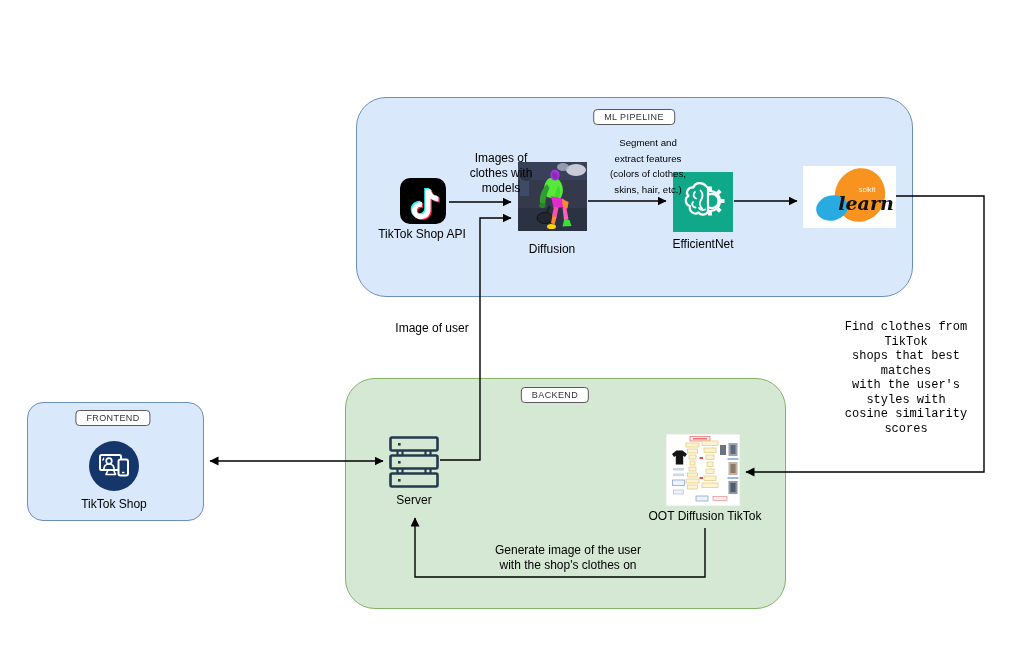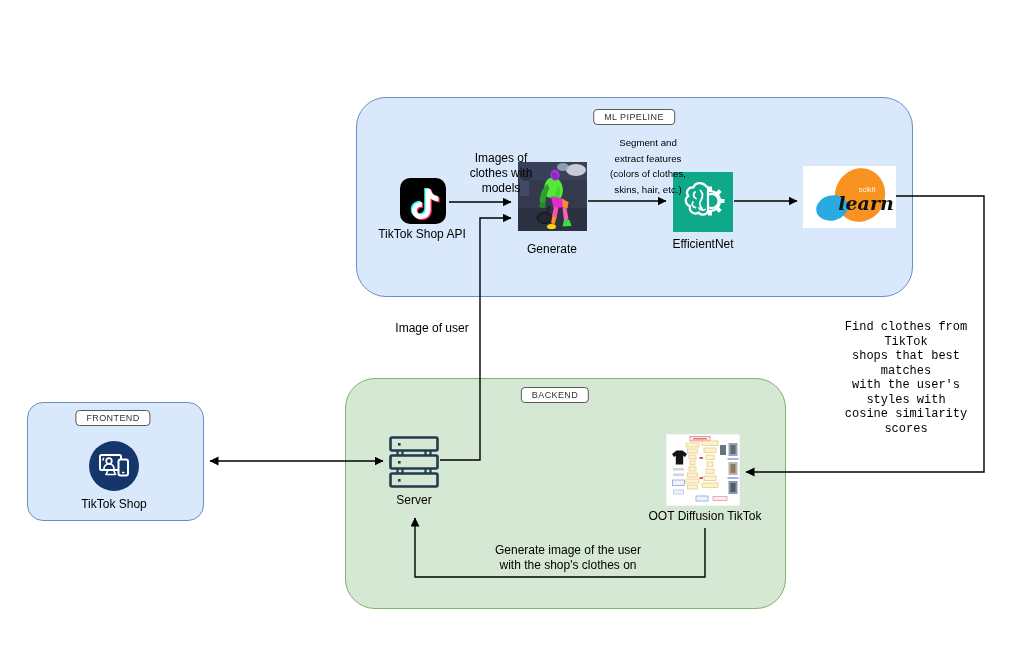--- a/index.html
+++ b/index.html
@@ -78,21 +78,21 @@
       <path d="M34,12 c0,3 1.5,5.5 4,6 l2,-3 c-0.5,-3 -2,-5 -4,-5.5 z" fill="#8a2bb8"></path>
       <path d="M33,34 L46,37 L48,45 L35.5,46 z" fill="#e02cc8"></path>
       <path d="M44,37 L50.5,40 L49.5,46.5 L45,45.5 z" fill="#ff8a2e"></path>
       <path d="M36,45 L40.5,45.5 L38.5,56 L34,54 z" fill="#ff4fae"></path>
       <path d="M34.5,53.5 L38.5,55.5 L36.5,62.5 L33,61 z" fill="#ff8a2e"></path>
       <ellipse cx="33.5" cy="64.5" rx="4.5" ry="2.6" fill="#ffd400"></ellipse>
       <path d="M44.5,45.5 L48.5,46 L50.5,57.5 L46,58.5 z" fill="#ff5fb8"></path>
       <path d="M46,58 L51.5,58 L53.5,64 L44.5,64.5 z" fill="#39e03c"></path>
     </svg>
   </div>
-  <div class="nlabel" style="left:552px;top:242px;">Generate</div>
+  <div class="nlabel" style="left:552px;top:242px;">Diffusion</div>
 
   <div class="node efficientnet-icon">
     <svg width="60" height="60" viewBox="0 0 60 60">
 
       <g stroke="#fff" stroke-width="4" stroke-linecap="butt">
         <line x1="47" y1="29" x2="51.5" y2="29"></line>
         <line x1="44.1" y1="36.1" x2="47.3" y2="39.3"></line>
         <line x1="37" y1="39" x2="37" y2="43.5"></line>
         <line x1="29.9" y1="36.1" x2="26.7" y2="39.3"></line>
         <line x1="29.9" y1="21.9" x2="26.7" y2="18.7"></line>

